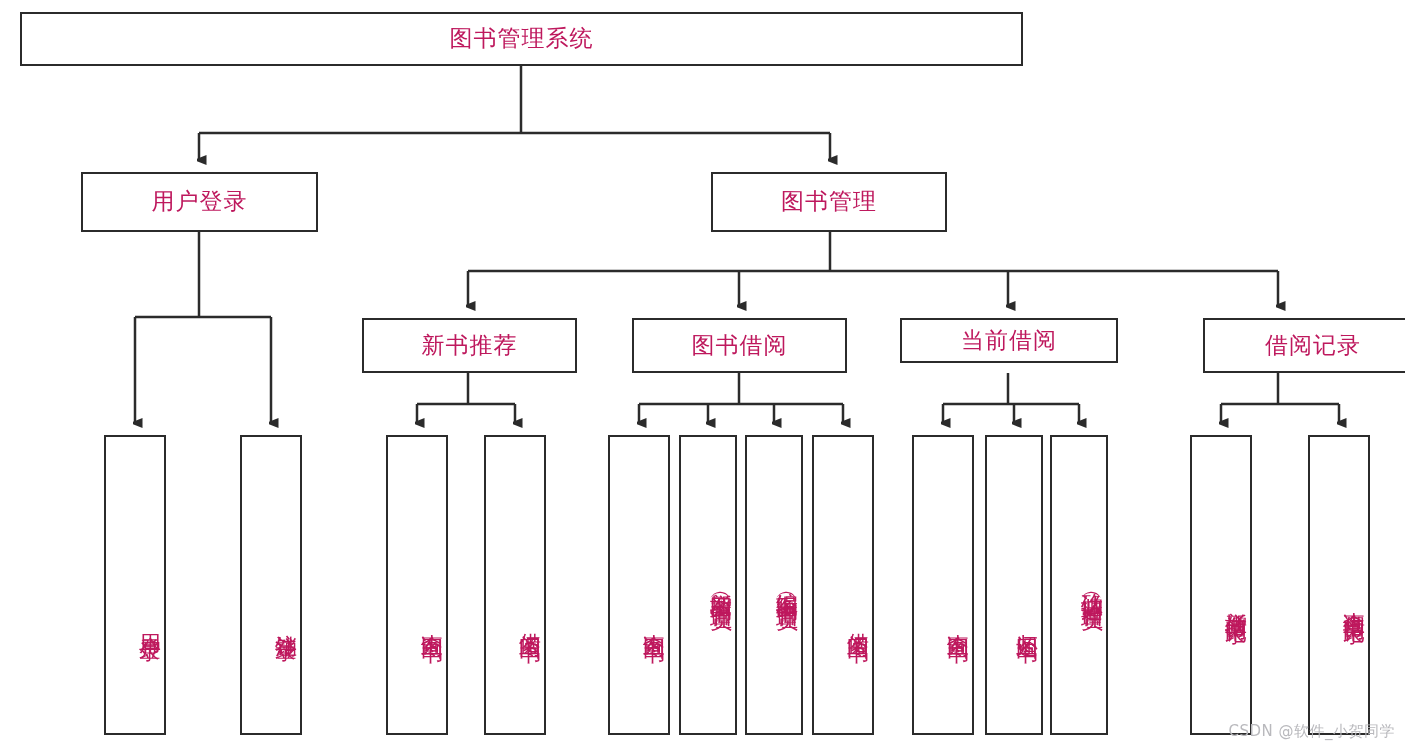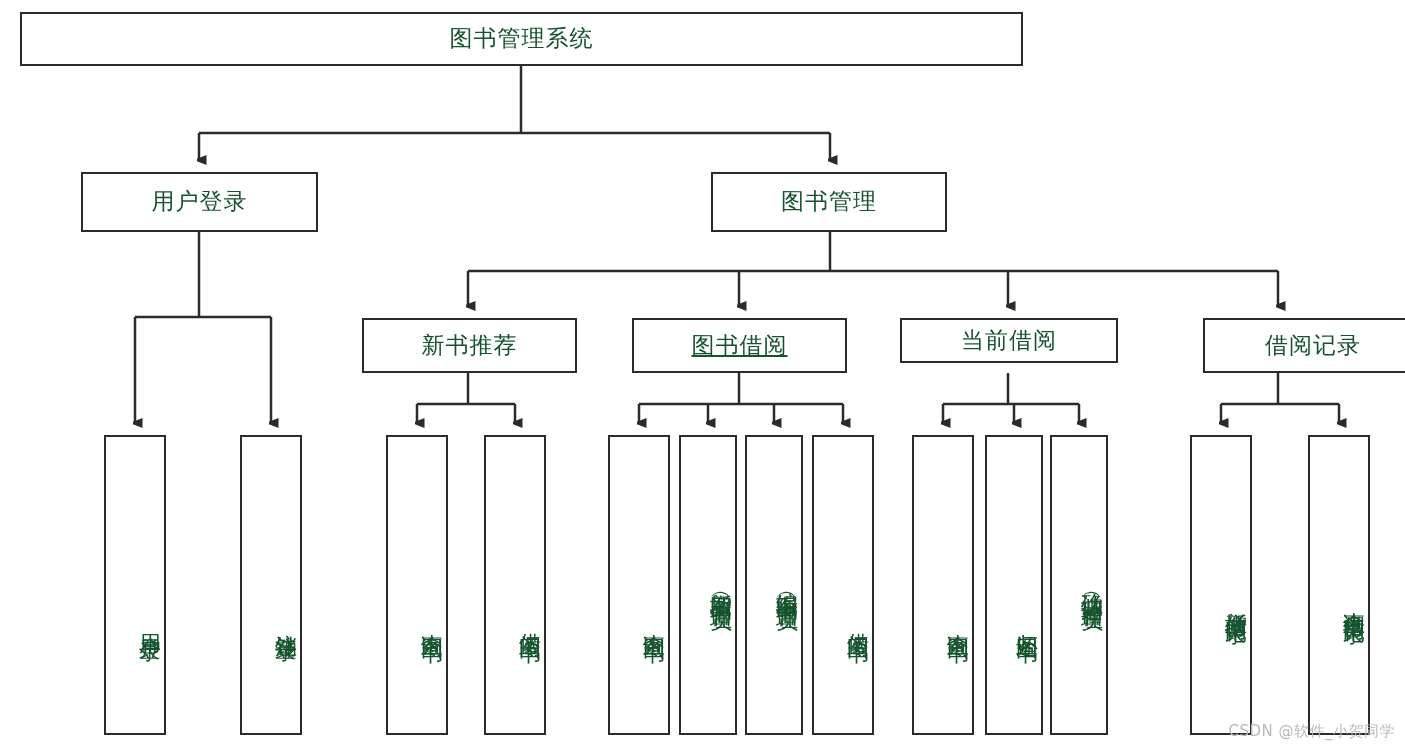--- a/index.html
+++ b/index.html
@@ -22,21 +22,21 @@
     pointer-events:none;
   }
   .node{
     position:absolute;
     box-sizing:border-box;
     background:#ffffff;
     border:2.5px solid #2b2b2b;
     display:flex;
     align-items:center;
     justify-content:center;
-    color:#14532d;
+    color:#be185d;
   }
   .node.horiz{
     font-size:23px;
     letter-spacing:1px;
     line-height:1.2;
   }
   .node.vert{
     writing-mode:vertical-rl;
     text-orientation:upright;
     font-size:22px;
@@ -123,21 +123,21 @@
   <div class="node horiz" style="left:81px;top:172px;width:237px;height:60px;">
     <span>用户登录</span>
   </div>
   <div class="node horiz" style="left:711px;top:172px;width:236px;height:60px;">
     <span>图书管理</span>
   </div>
 
   <div class="node horiz" style="left:362px;top:318px;width:215px;height:55px;">
     <span>新书推荐</span>
   </div>
-  <div class="node horiz" style="left:632px;top:318px;width:215px;height:55px;text-decoration:underline;">
+  <div class="node horiz" style="left:632px;top:318px;width:215px;height:55px;">
     <span>图书借阅</span>
   </div>
   <div class="node horiz" style="left:900px;top:318px;width:218px;height:45px;">
     <span>当前借阅</span>
   </div>
   <div class="node horiz" style="left:1170px;top:318px;width:220px;height:55px;margin-left:33px;">
     <span>借阅记录</span>
   </div>
 
   <div class="node vert" style="left:104px;top:435px;width:62px;height:300px;padding-top:78px;">

